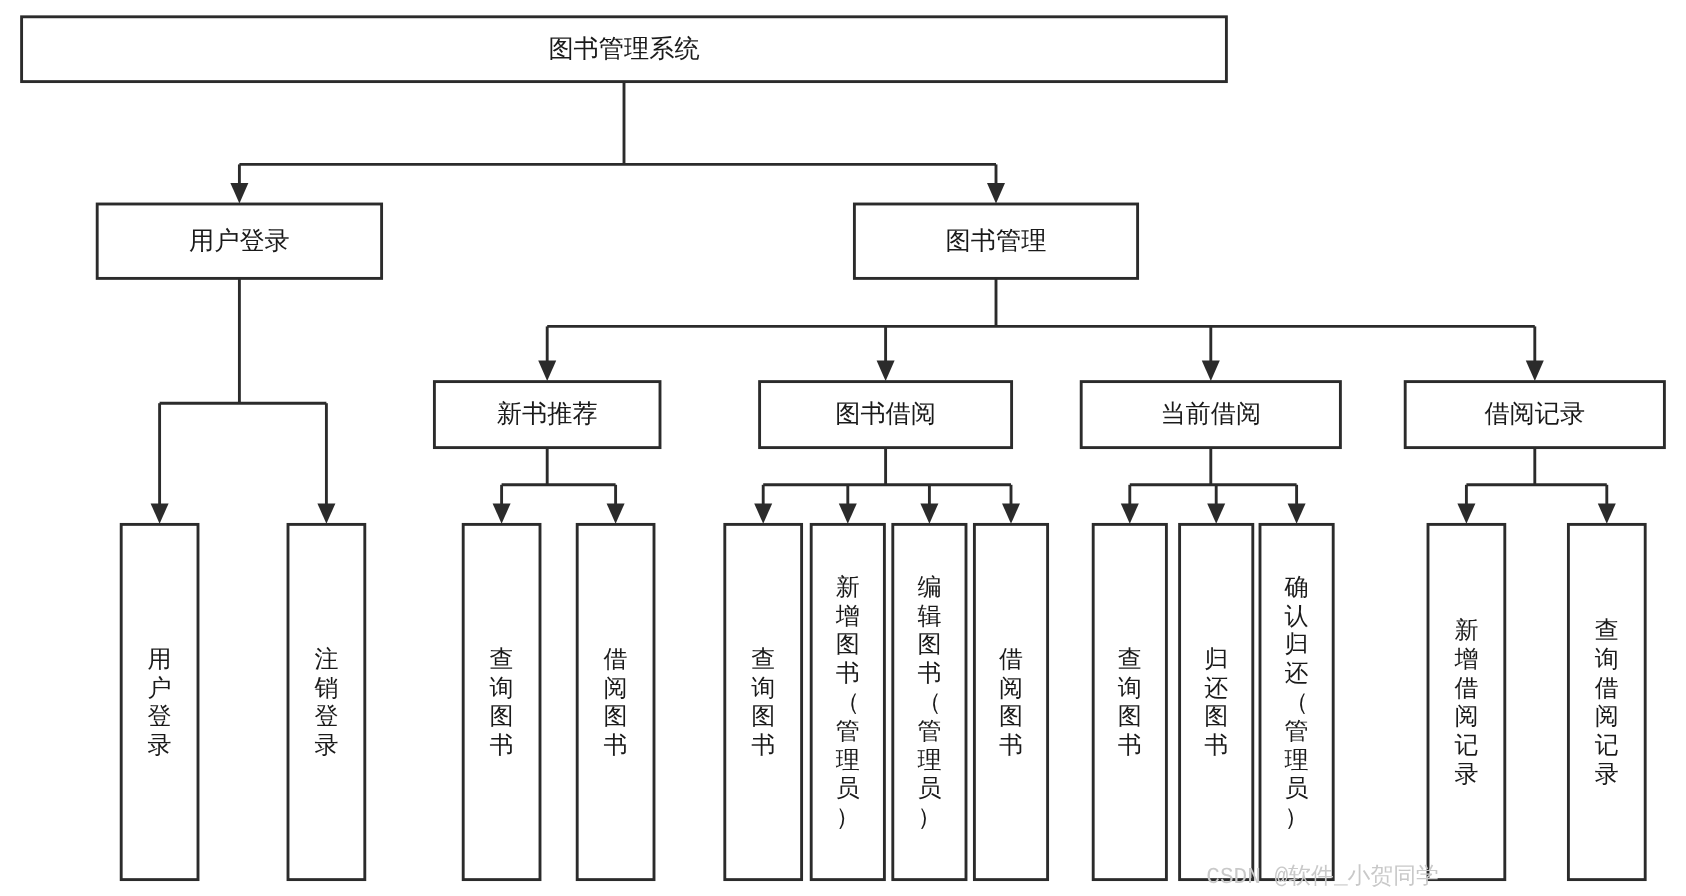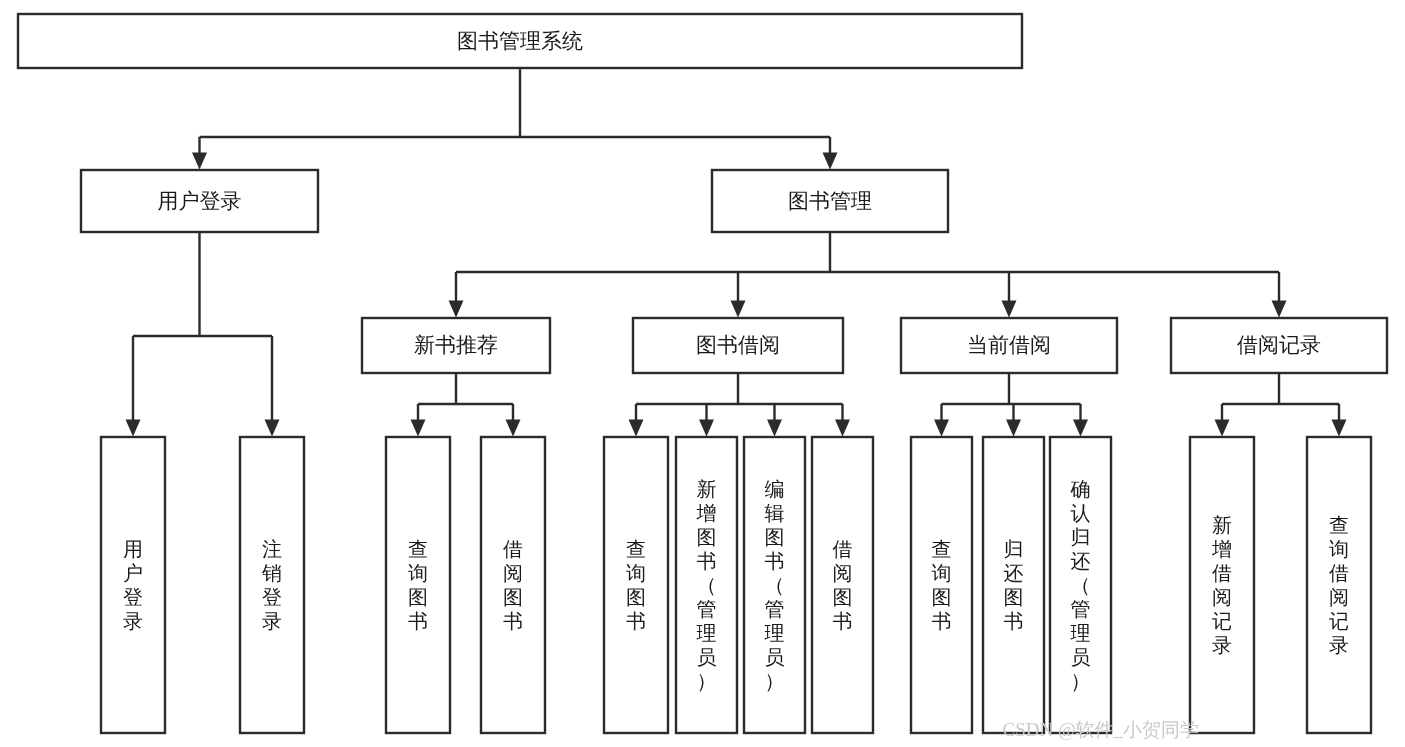--- a/index.html
+++ b/index.html
@@ -55,21 +55,21 @@
   .arrow-head {
     fill: #2b2b2b;
     stroke: none;
   }
   .watermark {
     position: absolute;
     right: 10px;
     bottom: 4px;
     color: #c9c9c9;
     font-size: 19px;
-    font-family: Liberation Serif, serif;
+    font-family: Liberation Mono, monospace;
     white-space: nowrap;
     user-select: none;
     pointer-events: none;
   }
 </style>
 </head>
 <body>
 
 <div id="diagram-root">
 

